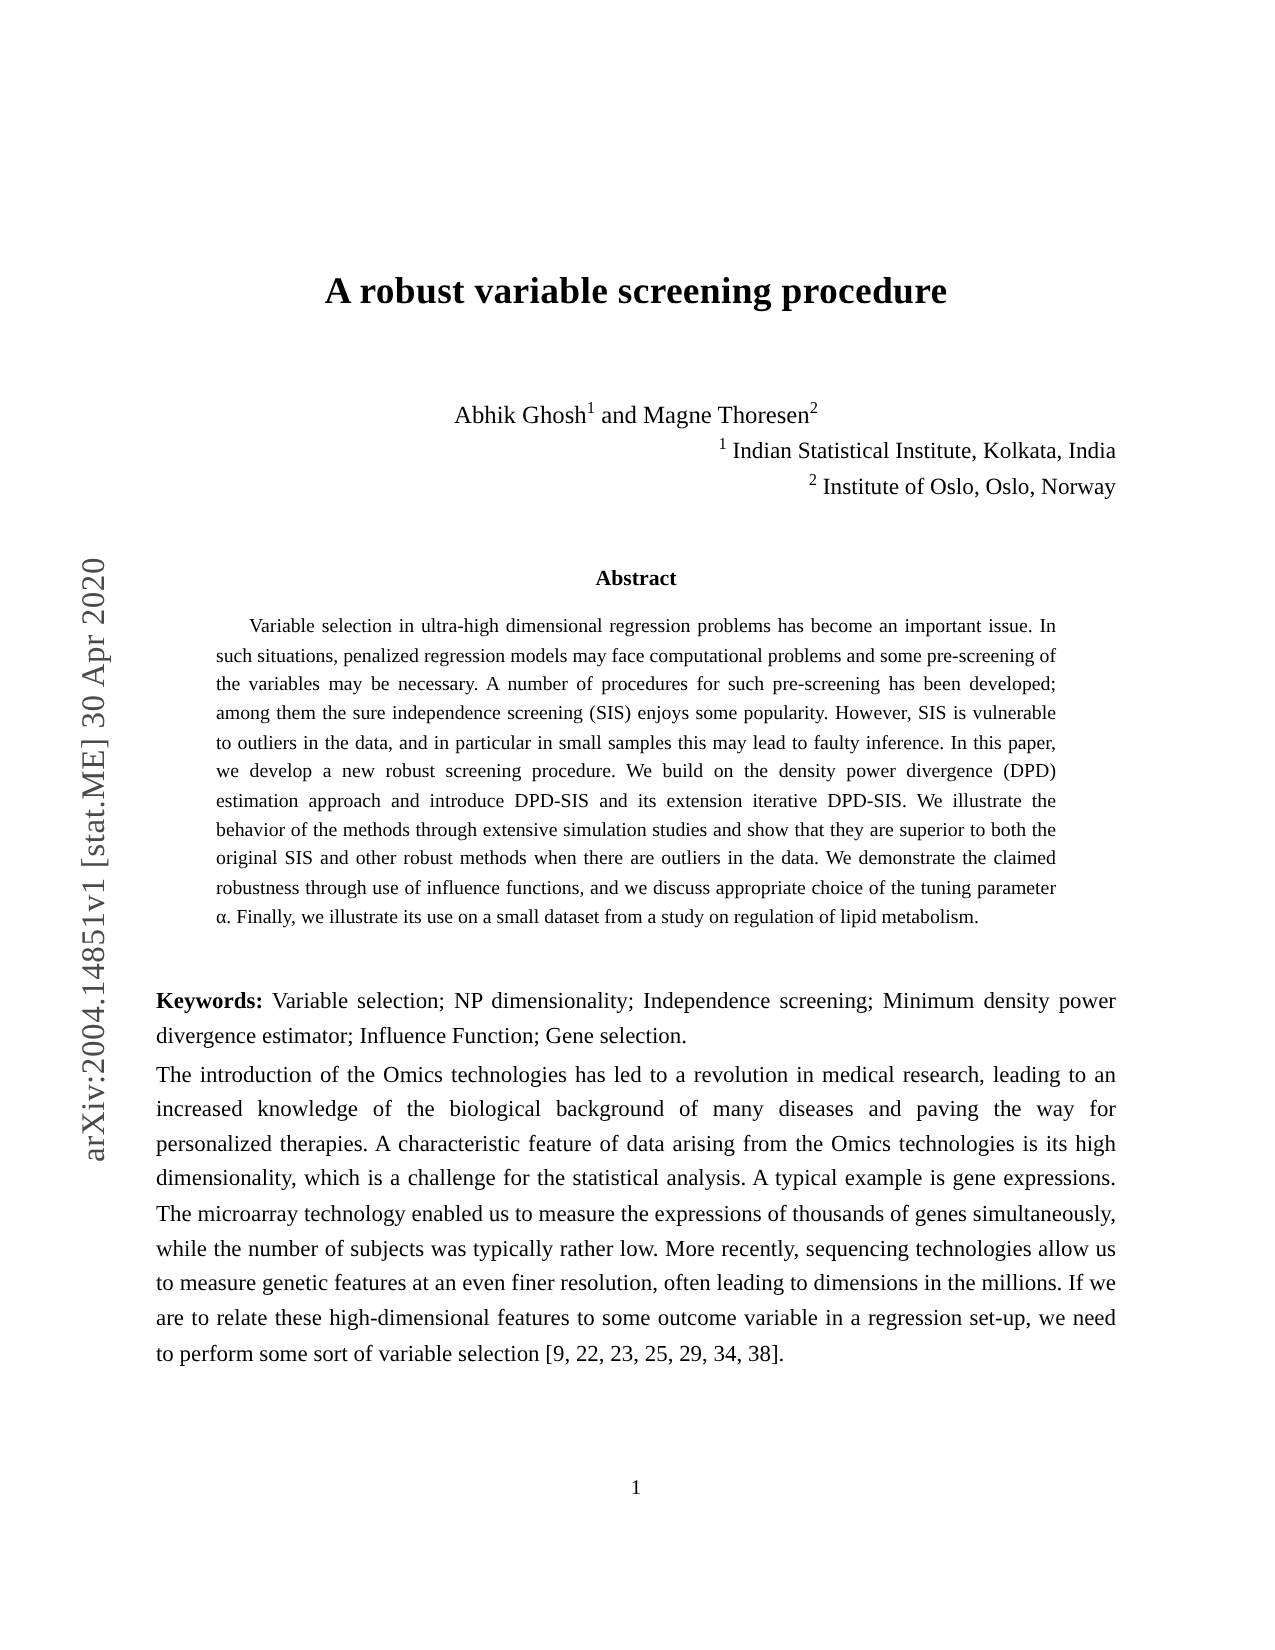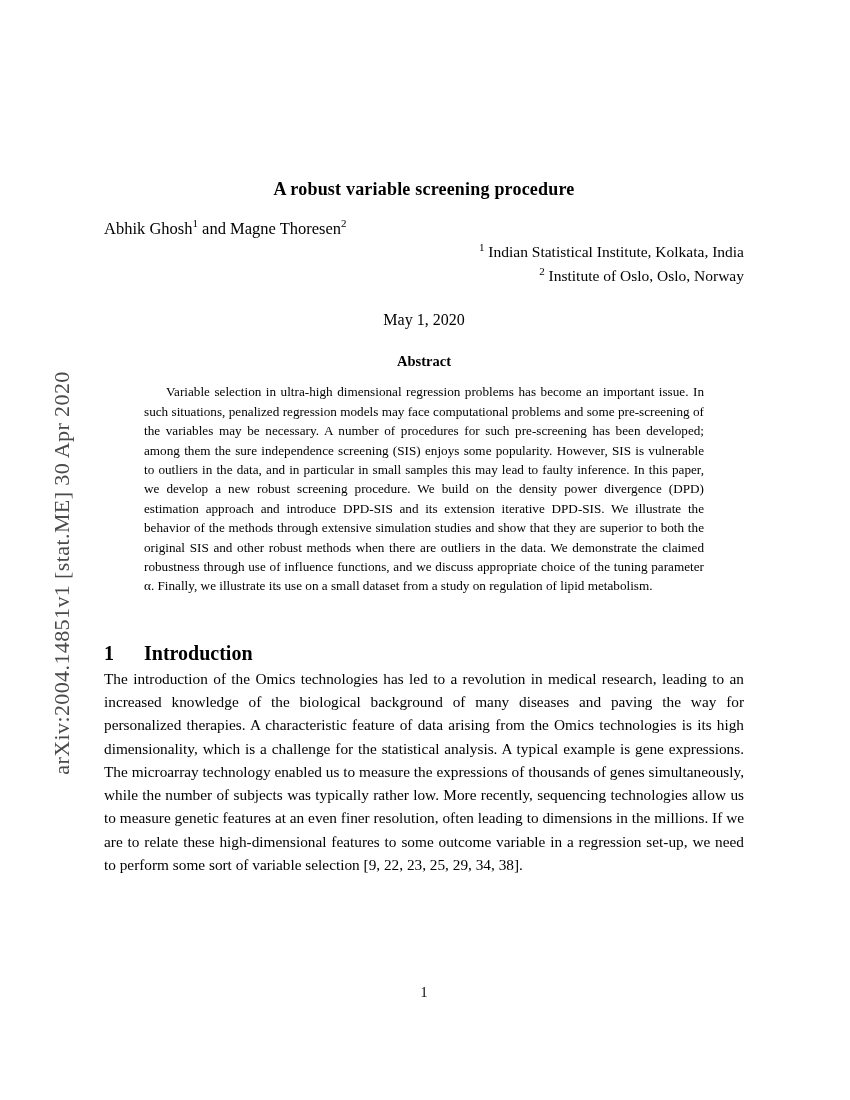--- a/index.html
+++ b/index.html
@@ -37,47 +37,48 @@
     position: absolute;
     left: 104px;
     top: 0;
     width: 640px;
     height: 1100px;
   }
 
   .title {
     margin-top: 178px;
     text-align: center;
-    font-size: 18px;
+    font-size: 25px;
     font-weight: bold;
     line-height: 1.32;
     letter-spacing: 0.2px;
   }
 
   .authors {
-    margin-top: 14px;
+    margin-top: 54px;
+    text-align: center;
     font-size: 16.5px;
     line-height: 1.45;
   }
   .authors sup { font-size: 11px; vertical-align: super; }
   .affil {
     text-align: right;
     font-size: 15.5px;
     line-height: 1.45;
   }
   .affil sup { font-size: 11px; vertical-align: super; }
 
   .date {
     margin-top: 24px;
     text-align: center;
     font-size: 16px;
   }
 
   .abstract-head {
-    margin-top: 24px;
+    margin-top: 42px;
     text-align: center;
     font-size: 14.5px;
     font-weight: bold;
   }
 
   .abstract-body {
     margin: 12px auto 0 auto;
     width: 560px;
     font-size: 13.2px;
     line-height: 1.47;
@@ -132,27 +133,26 @@
     <span>Abhik Ghosh</span><sup>1</sup><span> and Magne Thoresen</span><sup>2</sup>
   </div>
 
   <div class="affil">
     <sup>1</sup> <span>Indian Statistical Institute, Kolkata, India</span>
   </div>
   <div class="affil">
     <sup>2</sup> <span>Institute of Oslo, Oslo, Norway</span>
   </div>
 
-  <div class="date">May 1, 2020</div>
 
   <div class="abstract-head">Abstract</div>
   <div class="abstract-body">Variable selection in ultra-high dimensional regression problems has become an important issue. In such situations, penalized regression models may face computational problems and some pre-screening of the variables may be necessary. A number of procedures for such pre-screening has been developed; among them the sure independence screening (SIS) enjoys some popularity. However, SIS is vulnerable to outliers in the data, and in particular in small samples this may lead to faulty inference. In this paper, we develop a new robust screening procedure. We build on the density power divergence (DPD) estimation approach and introduce DPD-SIS and its extension iterative DPD-SIS. We illustrate the behavior of the methods through extensive simulation studies and show that they are superior to both the original SIS and other robust methods when there are outliers in the data. We demonstrate the claimed robustness through use of influence functions, and we discuss appropriate choice of the tuning parameter α. Finally, we illustrate its use on a small dataset from a study on regulation of lipid metabolism.</div>
 
+  <div class="keywords">
+    <b>Keywords:</b><span> Variable selection; NP dimensionality; Independence screening; Minimum density power divergence estimator; Influence Function; Gene selection.</span>
+  </div>
 
-  <div class="section-head">
-    <span class="num">1</span><span>Introduction</span>
-  </div>
 
   <div class="body-par">The introduction of the Omics technologies has led to a revolution in medical research, leading to an increased knowledge of the biological background of many diseases and paving the way for personalized therapies. A characteristic feature of data arising from the Omics technologies is its high dimensionality, which is a challenge for the statistical analysis. A typical example is gene expressions. The microarray technology enabled us to measure the expressions of thousands of genes simultaneously, while the number of subjects was typically rather low. More recently, sequencing technologies allow us to measure genetic features at an even finer resolution, often leading to dimensions in the millions. If we are to relate these high-dimensional features to some outcome variable in a regression set-up, we need to perform some sort of variable selection [9, 22, 23, 25, 29, 34, 38].</div>
 
   <div class="folio">1</div>
 
 </div>
 
 </body></html>

